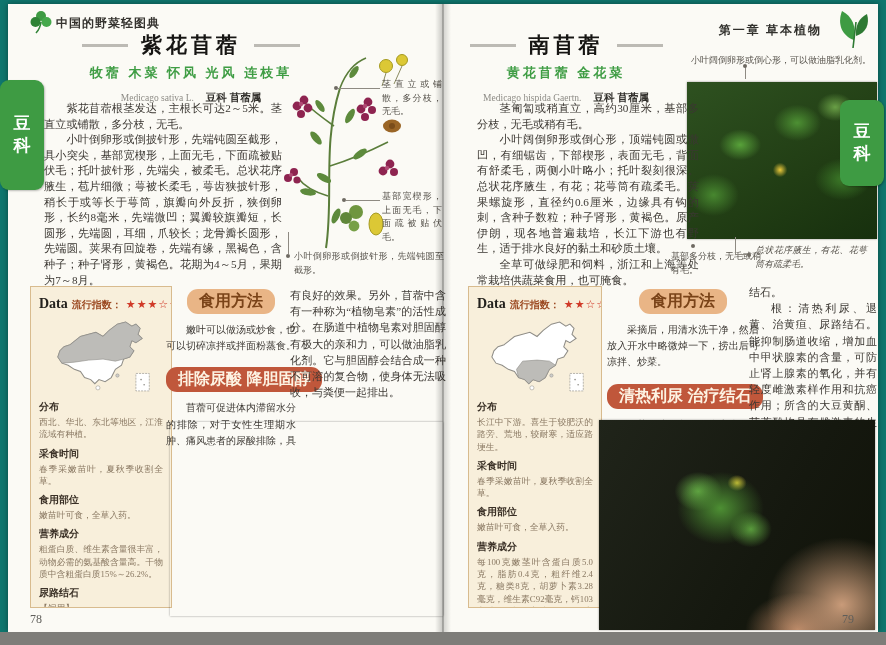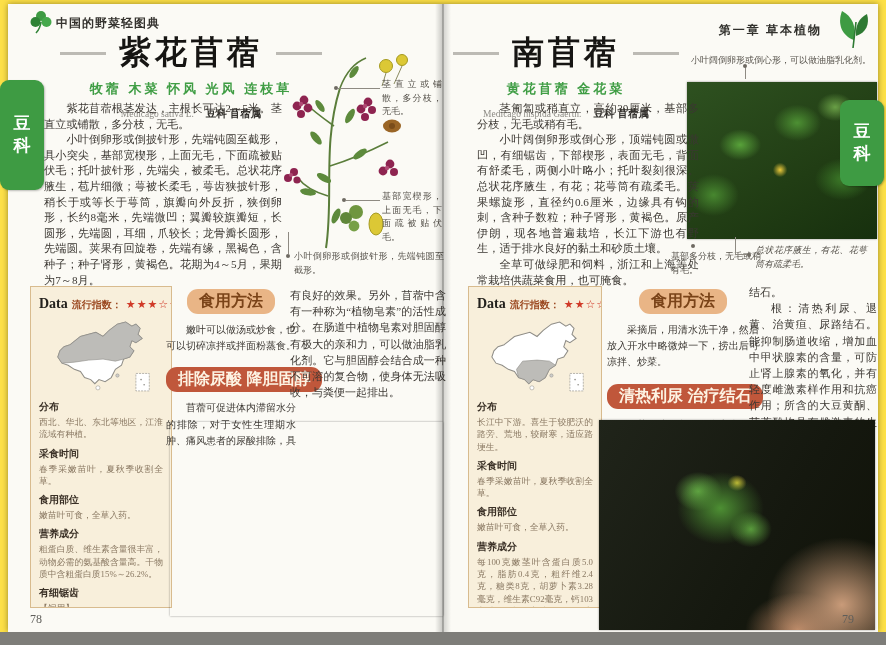--- a/index.html
+++ b/index.html
@@ -1,17 +1,17 @@
 <!DOCTYPE html>
 <html><head>
 <meta charset="utf-8">
 <style>
   * { margin:0; padding:0; box-sizing:border-box; }
   body { font-family:"Liberation Serif","DejaVu Serif",serif; }
-  .canvas { position:relative; width:886px; height:645px; background:#fde047; overflow:hidden; }
+  .canvas { position:relative; width:886px; height:645px; background:#0f766e; overflow:hidden; }
   .spread { position:absolute; left:8px; top:4px; width:870px; height:628px; background:#fbfaf5;
             box-shadow:0 0 6px rgba(0,0,0,.4); }
   .bottom-strip { position:absolute; left:0; right:0; bottom:0; height:13px; background:#7e7d79; }
   .gutter { position:absolute; left:427px; top:0; width:16px; height:628px;
             background:linear-gradient(90deg,rgba(0,0,0,0) 0%,rgba(0,0,0,.18) 42%,rgba(40,40,38,.55) 50%,rgba(0,0,0,.14) 58%,rgba(0,0,0,0) 100%); z-index:5; }
   .page { position:absolute; top:0; width:435px; height:628px; }
   .page-left { left:0; }
   .page-right { left:435px; }
 
   
@@ -28,21 +28,21 @@
          box-shadow:1px 1px 2px rgba(0,0,0,.25); z-index:4; }
   .tab span { color:#fff; font-family:"Liberation Sans","DejaVu Sans",sans-serif;
               font-weight:bold; font-size:17px; line-height:22px; }
   .tab-left { left:-8px; top:76px; height:110px; }
   .tab-right { right:-6px; top:96px; height:86px; }
 
   
   .title-wrap { position:absolute; text-align:center; }
   .title-row { display:flex; align-items:center; justify-content:center; gap:13px; }
   .dash { width:46px; height:3px; background:#bcbab4; }
-  h1.sp-title { font-family:"Liberation Sans","DejaVu Sans",sans-serif; font-size:32px; color:#161513;
+  h1.sp-title { font-family:"Liberation Sans","DejaVu Sans",sans-serif; font-size:21px; color:#161513;
                 letter-spacing:4px; font-weight:bold; }
   .aliases { margin-top:5px; font-family:"Liberation Sans","DejaVu Sans",sans-serif; font-size:13px;
              font-weight:bold; color:#3f9d44; letter-spacing:3px; }
   .latin-row { margin-top:5px; }
   .latin { font-size:9.5px; color:#8d8b85; margin-right:8px; }
   .taxonomy { font-family:"Liberation Sans","DejaVu Sans",sans-serif; font-size:10.5px; font-weight:bold; color:#33312d; }
 
   
   .maintext { position:absolute; font-size:11.2px; line-height:15.6px; color:#3b3732; text-align:justify; }
   .maintext p { text-indent:2em; }
@@ -232,21 +232,21 @@
             <circle cx="92" cy="65" r=".8" fill="#8f8d87"></circle>
         </svg>
         <div class="sect-label">分布</div>
         <div class="sect-text">西北、华北、东北等地区，江淮流域有种植。</div>
         <div class="sect-label">采食时间</div>
         <div class="sect-text">春季采嫩苗叶，夏秋季收割全草。</div>
         <div class="sect-label">食用部位</div>
         <div class="sect-text">嫩苗叶可食，全草入药。</div>
         <div class="sect-label">营养成分</div>
         <div class="sect-text">粗蛋白质、维生素含量很丰富，动物必需的氨基酸含量高。干物质中含粗蛋白质15%～26.2%。</div>
-        <div class="sect-label">有细锯齿</div>
+        <div class="sect-label">尿路结石</div>
         <div class="sect-text">【饲用】</div>
 
       </div>
 
       <div class="col" style="left:158px; top:285px; width:130px;">
         <div class="pill pill-tan">食用方法</div>
         <div class="body indent">嫩叶可以做汤或炒食，也可以切碎凉拌或拌面粉蒸食。</div>
         <div class="pill pill-red" style="margin-top:13px;">排除尿酸 降胆固醇</div>
         <div class="body indent">苜蓿可促进体内滞留水分的排除，对于女性生理期水肿、痛风患者的尿酸排除，具</div>
       </div>

